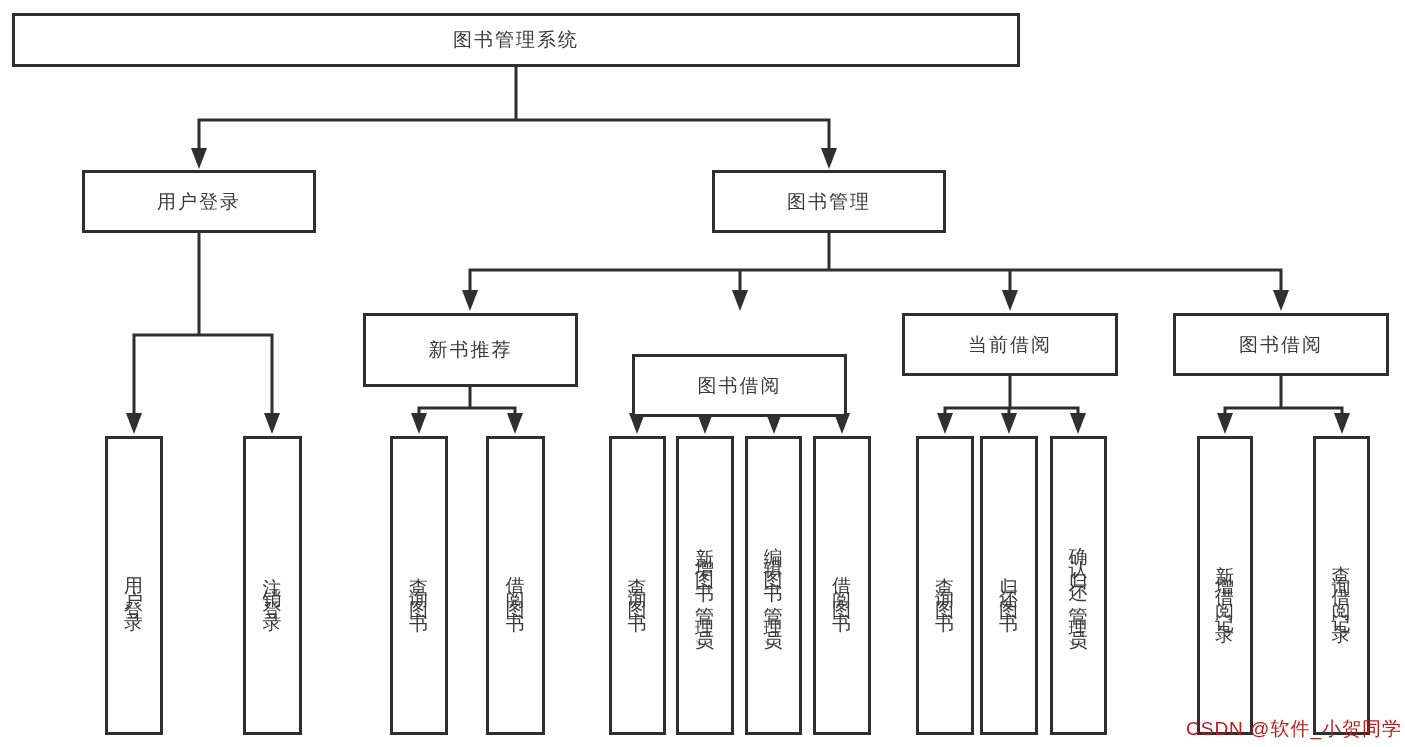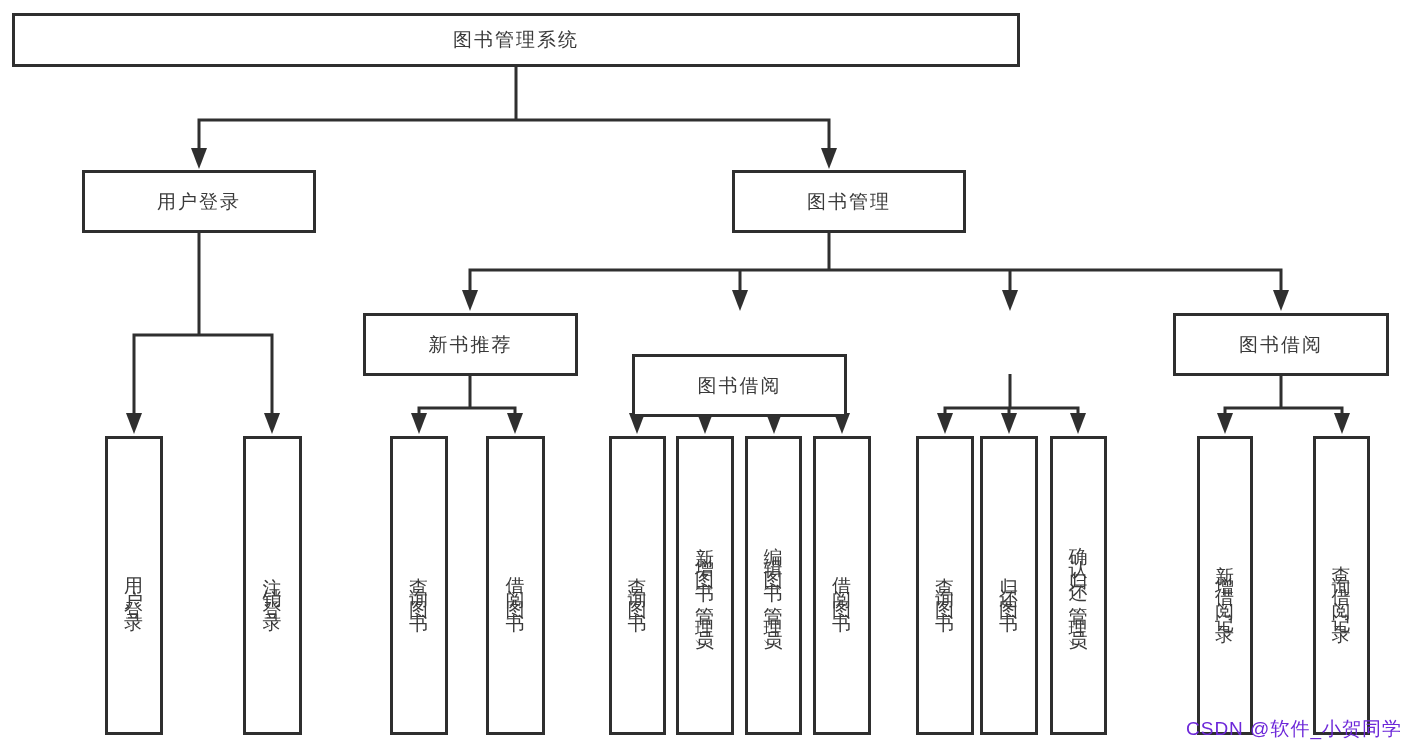--- a/index.html
+++ b/index.html
@@ -51,21 +51,21 @@
     text-orientation: mixed;
     font-size: 19px;
     letter-spacing: 12px;
     line-height: 1;
   }
   .watermark {
     position: absolute;
     left: 1186px;
     top: 716px;
     font-size: 19px;
-    color: #6d28d9;
+    color: #b91c1c;
     letter-spacing: 1px;
     white-space: nowrap;
     z-index: 10;
   }
 </style>
 </head>
 <body>
 
 <div id="canvas">
 
@@ -115,24 +115,25 @@
     <g>
       <path d="M1281,374 V409.5 M1223.5,408 H1343.5 M1225,408 V415 M1342,408 V415"></path>
       <polygon points="1217,413 1233,413 1225,434"></polygon>
       <polygon points="1334,413 1350,413 1342,434"></polygon>
     </g>
   </svg>
 
   <div class="node hnode" style="left:12px; top:13px; width:1008px; height:54px;">图书管理系统</div>
 
   <div class="node hnode" style="left:82px; top:170px; width:234px; height:63px;">用户登录</div>
-  <div class="node hnode" style="left:712px; top:170px; width:234px; height:63px;margin-left:20px;">图书管理</div>
+  <div class="node hnode" style="left:712px; top:170px; width:234px; height:63px;">图书管理</div>
 
-  <div class="node hnode" style="left:363px; top:313px; width:215px; height:63px;">新书推荐</div>
+  <div class="node hnode" style="left:363px; top:313px; width:215px; height:74px;">新书推荐</div>
   <div class="node hnode" style="left:632px; top:313px; width:215px; height:63px;margin-top:41px;">图书借阅</div>
+  <div class="node hnode" style="left:902px; top:313px; width:216px; height:63px;">当前借阅</div>
   <div class="node hnode" style="left:1173px; top:313px; width:216px; height:63px;">图书借阅</div>
 
   <div class="node vnode" style="left:105px; top:436px; width:58px; height:299px;">用户登录</div>
   <div class="node vnode" style="left:243px; top:436px; width:59px; height:299px;">注销登录</div>
 
   <div class="node vnode" style="left:390px; top:436px; width:58px; height:299px;">查询图书</div>
   <div class="node vnode" style="left:486px; top:436px; width:59px; height:299px;">借阅图书</div>
 
   <div class="node vnode" style="left:609px; top:436px; width:57px; height:299px;">查询图书</div>
   <div class="node vnode" style="left:676px; top:436px; width:58px; height:299px;">新增图书（管理员）</div>

